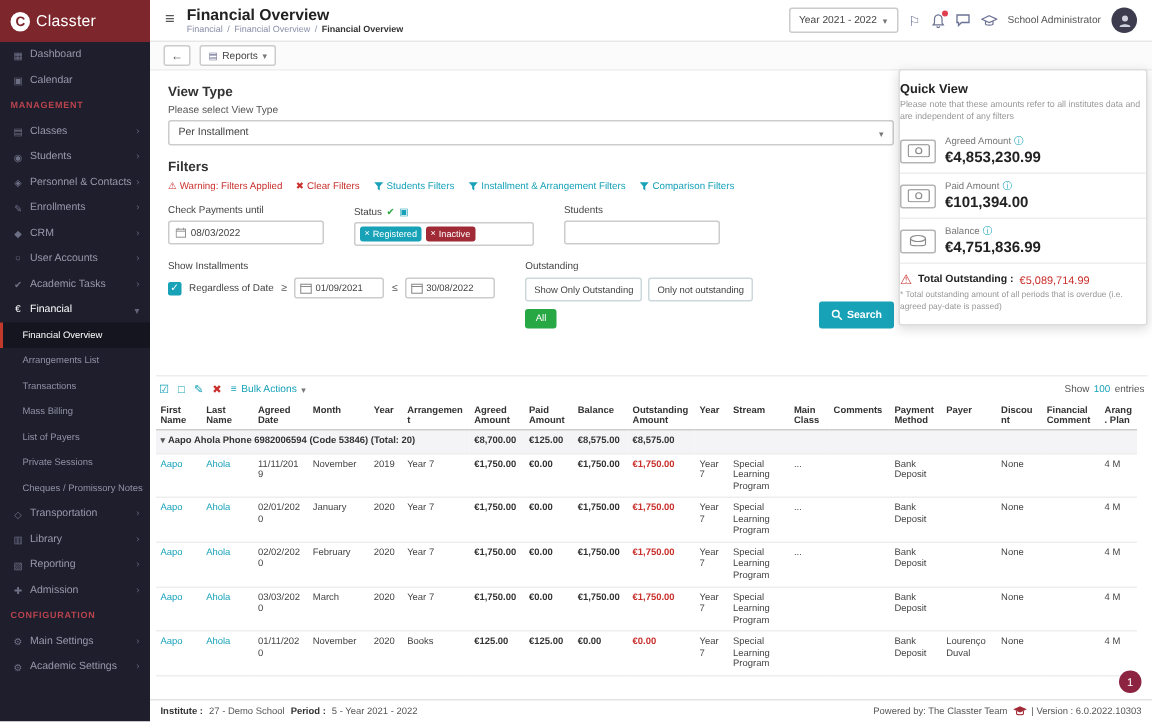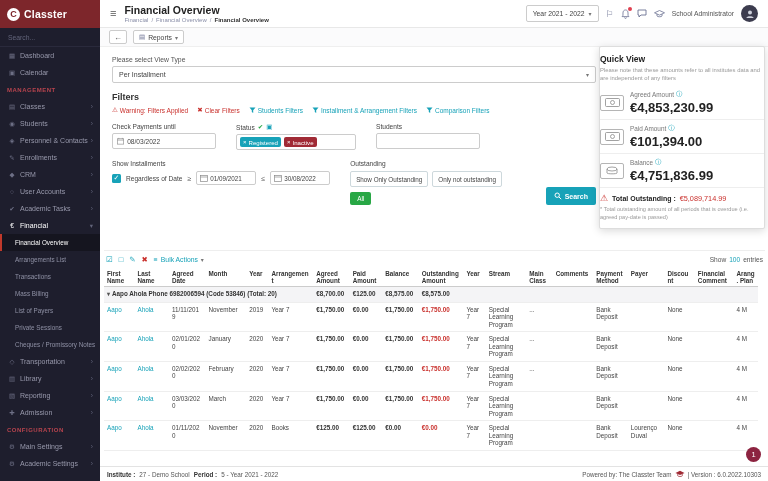--- a/index.html
+++ b/index.html
@@ -4,21 +4,21 @@
 <title>Financial Overview</title>
 <style>
 *{margin:0;padding:0;box-sizing:border-box}
 html,body{width:768px;height:481px;overflow:hidden;font-family:"Liberation Sans",sans-serif;color:#333;background:#fff}
 .app{position:absolute;top:0;left:0;width:768px;height:481px;background:#fff;overflow:hidden}
 
 
 .sidebar{position:absolute;left:0;top:0;width:100px;height:100%;background:#1e1e2d;z-index:6;overflow:hidden}
 .logo-bar{height:28px;background:#7d262b;display:flex;align-items:center;gap:4px;padding:0 7px}
 .logo-mark{width:13px;height:13px;border-radius:50%;background:#fff;color:#7d262b;font-size:9px;font-weight:bold;display:flex;align-items:center;justify-content:center;flex:0 0 auto}
-.logo-text{color:#fff;font-weight:bold;font-size:10.5px;letter-spacing:.2px}
+.logo-text{color:#fff;font-weight:normal;font-size:10.5px;letter-spacing:.2px}
 .search-box{height:19px;display:flex;align-items:center;padding:0 8px;border-bottom:1px solid #2a2a3c}
 .search-box input{background:transparent;border:0;outline:0;color:#8e90a5;font-size:6.8px;width:100%}
 .search-box input::placeholder{color:#62647a}
 .nav-item{display:flex;align-items:center;height:17px;padding:0 7px;color:#9899ac;font-size:7px;cursor:pointer;white-space:nowrap;overflow:hidden}
 .nav-item .nav-ic{width:10px;font-size:6.5px;color:#6d6f85;margin-right:3px;flex:0 0 auto;text-align:center}
 .nav-item .nav-caret{margin-left:auto;color:#62647a;font-size:6.5px}
 .nav-item.section{color:#b8444e;font-size:6px;font-weight:bold;letter-spacing:.5px;cursor:default}
 .nav-item.sub{padding-left:15px;font-size:6.3px;color:#8f91a5}
 .nav-item.sub.active{background:#15151f;color:#fff;border-left:2px solid #c0392b;padding-left:13px}
 .nav-item.parent-active{color:#fff}
@@ -77,21 +77,21 @@
 .search-btn{height:18px;background:#17a2b8;color:#fff;border:0;border-radius:2px;font-size:7px;font-weight:bold;display:flex;align-items:center;gap:3px;padding:0 8px;cursor:pointer;margin-left:auto;align-self:flex-end}
 
 
 .qv{position:absolute;top:46px;right:3px;width:166px;background:#fff;border:1px solid #ddd;border-radius:2px;box-shadow:0 2px 8px rgba(0,0,0,.15);padding:7px 0;z-index:5}
 .qv-title{font-size:8.5px;font-weight:bold;margin-bottom:3px;color:#222}
 .qv-note{font-size:5.9px;color:#999;line-height:1.3;margin-bottom:4px}
 .metric{display:flex;align-items:center;gap:6px;padding:4px 0;border-bottom:1px solid #eee}
 .m-icon{width:24px;height:16px;border:1px solid #b5b5b5;border-radius:2px;display:flex;align-items:center;justify-content:center;flex:0 0 auto}
 .m-label{font-size:6.4px;color:#777;display:flex;gap:2px;align-items:center}
 .m-info{color:#17a2b8;font-size:6.4px;cursor:pointer}
-.m-value{font-size:13px;font-weight:bold;color:#222;margin-top:1px}
+.m-value{font-size:10px;font-weight:bold;color:#222;margin-top:1px}
 .qv-total{display:flex;align-items:center;gap:4px;padding:5px 0 3px}
 .warn-tri{color:#c9302c;font-size:9px}
 .qv-total-label{font-size:7px;font-weight:bold;color:#222}
 .qv-total-value{font-size:7.3px;font-weight:normal;color:#c9302c}
 .qv-foot{font-size:5.6px;color:#999;line-height:1.3}
 
 
 .table-region{position:absolute;left:104px;right:3px;top:250px;bottom:15px;overflow:hidden;border-top:1px solid #eee;padding-top:4px;z-index:1}
 .t-toolbar{display:flex;align-items:center;gap:6px;font-size:6.8px;color:#17a2b8;margin-bottom:4px;padding:0 2px}
 .t-ic{cursor:pointer;font-size:7.5px}
@@ -117,23 +117,20 @@
 </head>
 <body>
 
 <div class="app">
 
   <div class="sidebar">
     <div class="logo-bar">
       <span class="logo-mark">C</span>
       <span class="logo-text">Classter</span>
     </div>
-    <div class="search-box">
-      <input placeholder="Search..." style="">
-    </div>
     <div id="sidebar-nav">
         <div class="nav-item">
           <span class="nav-ic">▦</span>
           <span>Dashboard</span>
         </div>
         <div class="nav-item">
           <span class="nav-ic">▣</span>
           <span>Calendar</span>
         </div>
         <div class="nav-item section">MANAGEMENT</div>
@@ -280,20 +277,21 @@
   <div class="subbar">
     <button class="back-btn">←</button>
     <button class="reports-btn">
       <span class="doc-ic">▤</span>
       <span>Reports</span>
       <span class="caret">▾</span>
     </button>
   </div>
 
   <div class="filters-region">
+    <div class="section-heading">View Type</div>
     <div class="small-label">Please select View Type</div>
     <div class="select-box">
       <span>Per Installment</span>
       <span class="caret">▾</span>
     </div>
 
     <div class="section-heading">Filters</div>
     <div class="links-row">
       <span class="flink red">
         <span>⚠</span>

